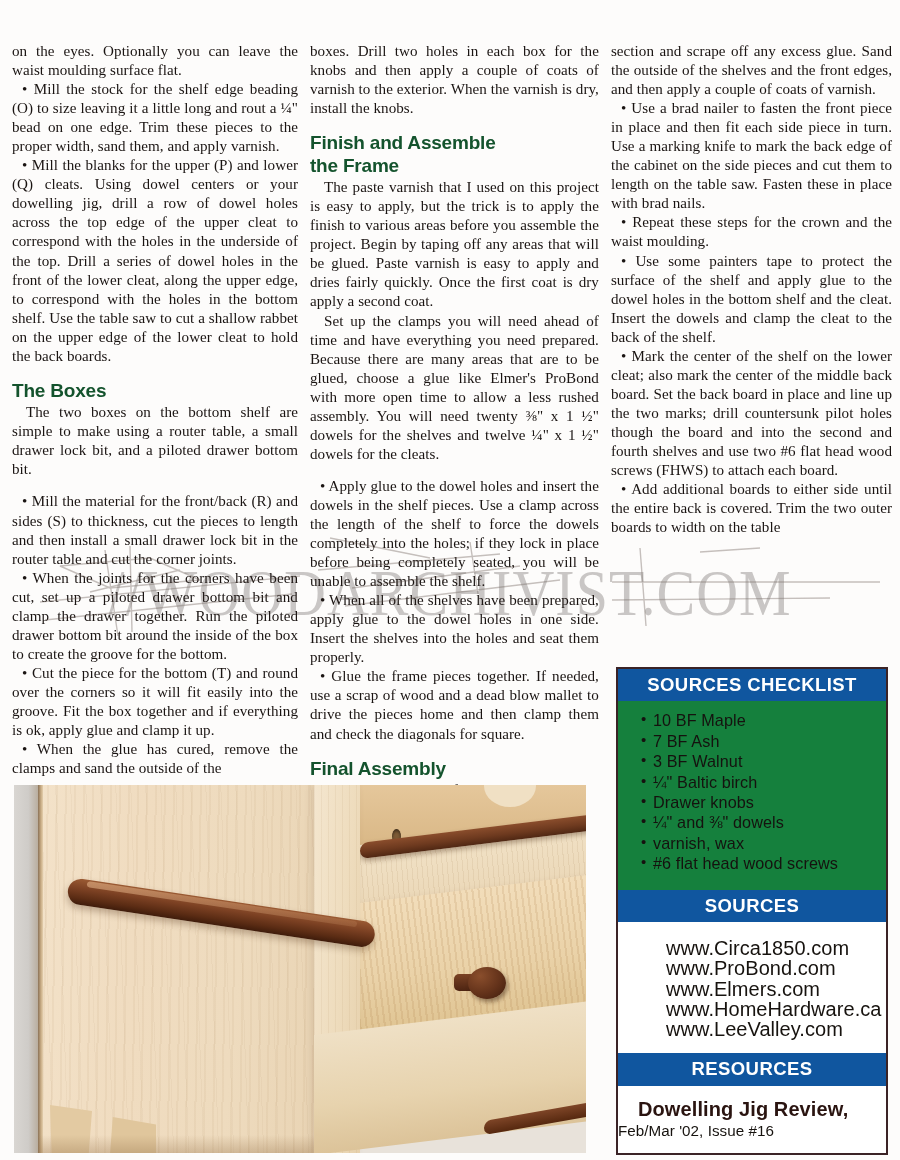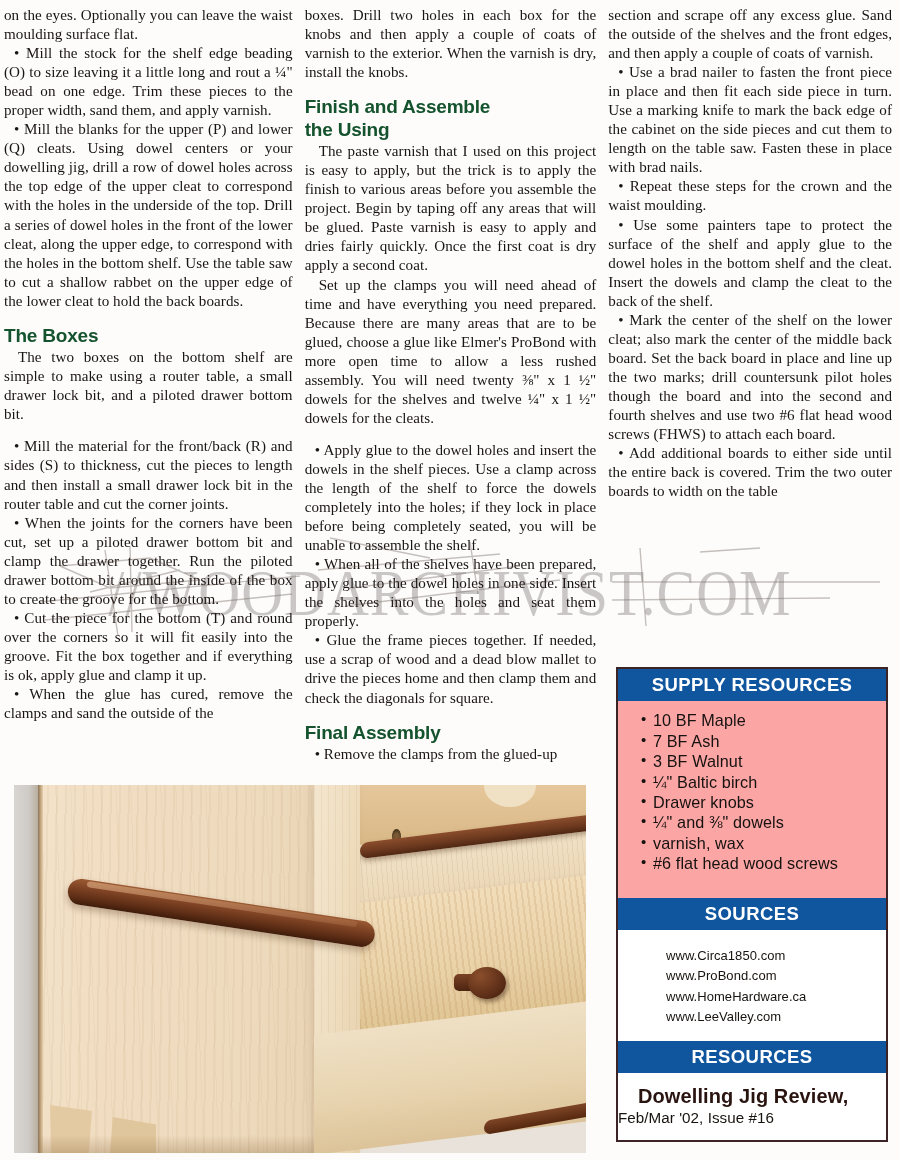--- a/index.html
+++ b/index.html
@@ -6,22 +6,23 @@
   body{
     width:900px;height:1160px;
     background:#fdfcfb;
     font-family:"Liberation Serif", serif;
     color:#1a1412;
     position:relative;
     overflow:hidden;
   }
   .page{
     position:absolute; inset:0;
-    padding:6px 8px 0 4px;
+    padding:6px 8px 0 12px;
     box-sizing:border-box;
+    margin-top:36px;
   }
   .cols{
     display:flex;
     gap:0;
     align-items:flex-start;
   }
   .col{ box-sizing:border-box; }
   .col1{ width:302px; padding-right:12px; }
   .col2{ width:305px; padding-right:12px; }
   .col3{ width:285px; }
@@ -202,22 +203,22 @@
     background:#10569f;
     color:#ffffff;
     text-align:center;
     font-weight:bold;
     font-size:18.5px;
     letter-spacing:.4px;
     padding:6px 0 7px 0;
     line-height:1.05;
   }
   .sb-body{
-    padding:9px 0 24px 0;
-    background:#fca5a5;
+    padding:9px 0 16px 0;
+    background:#15803d;
   }
   .sb-list{ list-style:none; margin:0; padding:0 0 0 23px; }
   .sb-list li{
     font-size:16.2px;
     line-height:20.4px;
     color:#15120f;
     letter-spacing:.1px;
     position:relative;
     padding-left:12px;
   }
@@ -225,21 +226,21 @@
     content:"\2022";
     position:absolute; left:0; top:-1px;
     color:#15120f;
     font-size:15px;
   }
   .sb-sources{
     padding:16px 0 14px 0;
     text-align:left;
   }
   .sb-sources div{
-    font-size:13px;
+    font-size:20px;
     line-height:20.2px;
     color:#17130f;
     padding-left:48px;
     letter-spacing:.05px;
   }
   .sb-res{
     padding:12px 0 14px 0;
   }
   .sb-res .res-title{
     font-size:20px;
@@ -295,21 +296,21 @@
       <p class="body bullet">• Mill the material for the front/back (R) and sides (S) to thickness, cut the pieces to length and then install a small drawer lock bit in the router table and cut the corner joints.</p>
       <p class="body bullet">• When the joints for the corners have been cut, set up a piloted drawer bottom bit and clamp the drawer together. Run the piloted drawer bottom bit around the inside of the box to create the groove for the bottom.</p>
       <p class="body bullet">• Cut the piece for the bottom (T) and round over the corners so it will fit easily into the groove. Fit the box together and if everything is ok, apply glue and clamp it up.</p>
       <p class="body bullet">• When the glue has cured, remove the clamps and sand the outside of the</p>
     </div>
 
     <div class="col col2">
       <p class="body">boxes. Drill two holes in each box for the knobs and then apply a couple of coats of varnish to the exterior. When the varnish is dry, install the knobs.</p>
       <div class="h2">
         <div>Finish and Assemble</div>
-        <div>the Using</div>
+        <div>the Frame</div>
       </div>
       <p class="body indent">The paste varnish that I used on this project is easy to apply, but the trick is to apply the finish to various areas before you assemble the project. Begin by taping off any areas that will be glued. Paste varnish is easy to apply and dries fairly quickly. Once the first coat is dry apply a second coat.</p>
       <p class="body indent">Set up the clamps you will need ahead of time and have everything you need prepared. Because there are many areas that are to be glued, choose a glue like Elmer's ProBond with more open time to allow a less rushed assembly. You will need twenty ⅜" x 1 ½" dowels for the shelves and twelve ¼" x 1 ½" dowels for the cleats.</p>
       <div class="gap-sm"></div>
       <p class="body bullet">• Apply glue to the dowel holes and insert the dowels in the shelf pieces. Use a clamp across the length of the shelf to force the dowels completely into the holes; if they lock in place before being completely seated, you will be unable to assemble the shelf.</p>
       <p class="body bullet">• When all of the shelves have been prepared, apply glue to the dowel holes in one side. Insert the shelves into the holes and seat them properly.</p>
       <p class="body bullet">• Glue the frame pieces together. If needed, use a scrap of wood and a dead blow mallet to drive the pieces home and then clamp them and check the diagonals for square.</p>
       <div class="h2">Final Assembly</div>
       <p class="body bullet">• Remove the clamps from the glued-up</p>
     </div>
@@ -349,38 +350,39 @@
     <div class="ph-bottomshadow"></div>
     <div class="ph-handle">
       <div class="ph-handle-bar"></div>
       <div class="ph-handle-hl"></div>
     </div>
   </div>
 </div>
 
 <div class="sidebox">
 
-  <div class="sb-head">SUPPLY RESOURCES</div>
+  <div class="sb-head">SOURCES CHECKLIST</div>
   <div class="sb-body">
     <ul class="sb-list">
       <li>10 BF Maple</li>
       <li>7 BF Ash</li>
       <li>3 BF Walnut</li>
       <li>¼" Baltic birch</li>
       <li>Drawer knobs</li>
       <li>¼" and ⅜" dowels</li>
       <li>varnish, wax</li>
       <li>#6 flat head wood screws</li>
     </ul>
   </div>
 
   <div class="sb-head">SOURCES</div>
   <div class="sb-sources">
     <div>www.Circa1850.com</div>
     <div>www.ProBond.com</div>
+    <div>www.Elmers.com</div>
     <div>www.HomeHardware.ca</div>
     <div>www.LeeValley.com</div>
   </div>
 
   <div class="sb-head">RESOURCES</div>
   <div class="sb-res">
     <div class="res-title">Dowelling Jig Review,</div>
     <div class="res-sub">Feb/Mar '02, Issue #16</div>
   </div>
 

